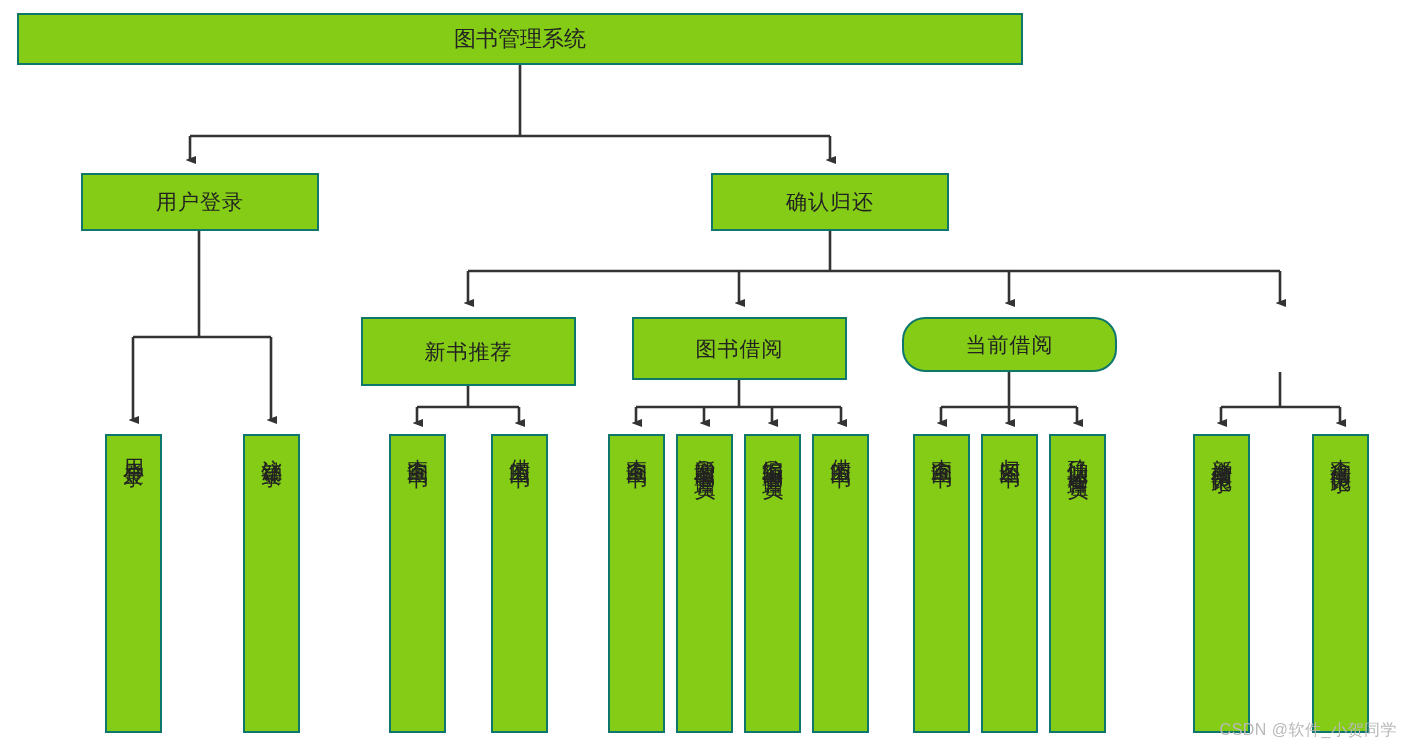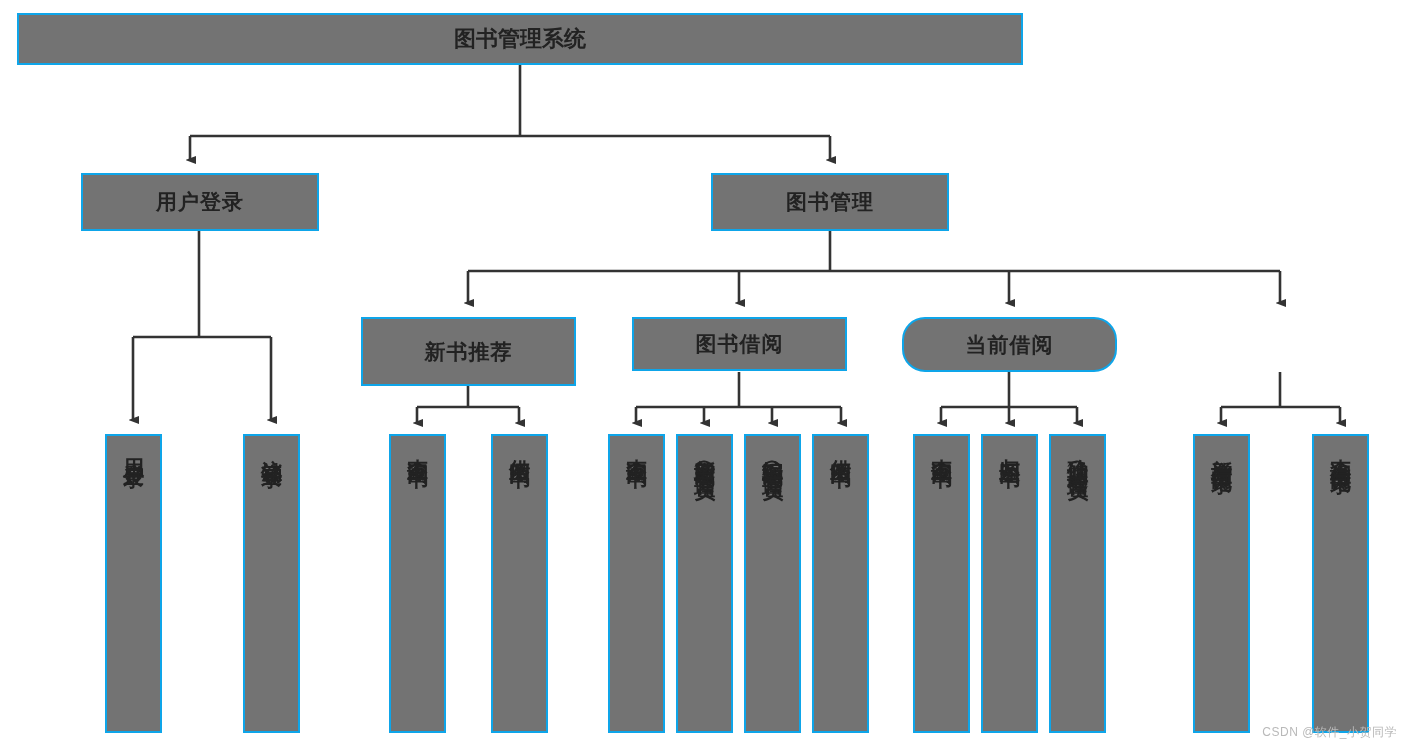--- a/index.html
+++ b/index.html
@@ -21,27 +21,26 @@
     position: absolute;
     left: 0;
     top: 0;
     width: 1405px;
     height: 747px;
     pointer-events: none;
   }
   .node {
     position: absolute;
     box-sizing: border-box;
-    background: #737373;
-    border: 2px solid #0ea5e9;
+    background: #84cc16;
+    border: 2px solid #0f766e;
     display: flex;
     align-items: center;
     justify-content: center;
     color: #222222;
-    font-weight: bold;
   }
   .node.horiz {
     font-size: 21px;
     letter-spacing: 1px;
   }
   .node.root {
     font-size: 22px;
   }
   .node.leaf {
     align-items: flex-start;
@@ -58,21 +57,21 @@
     white-space: nowrap;
   }
   .leaf-center {
     align-items: center;
     padding-top: 0;
   }
   .watermark {
     position: absolute;
     right: 8px;
     bottom: 6px;
-    font-size: 12px;
+    font-size: 16px;
     color: #b9b9b9;
     letter-spacing: 0.5px;
     white-space: nowrap;
   }
 </style>
 </head>
 <body>
 
 <div id="canvas">
 
@@ -128,27 +127,27 @@
   </svg>
 
   <div class="node root" style="left:17px; top:13px; width:1006px; height:52px;">
     <span>图书管理系统</span>
   </div>
 
   <div class="node horiz" style="left:81px; top:173px; width:238px; height:58px;">
     <span>用户登录</span>
   </div>
   <div class="node horiz" style="left:711px; top:173px; width:238px; height:58px;">
-    <span>图书管理</span>
+    <span>确认归还</span>
   </div>
 
   <div class="node horiz" style="left:361px; top:317px; width:215px; height:69px;">
     <span>新书推荐</span>
   </div>
-  <div class="node horiz" style="left:632px; top:317px; width:215px; height:54px;">
+  <div class="node horiz" style="left:632px; top:317px; width:215px; height:63px;">
     <span>图书借阅</span>
   </div>
   <div class="node horiz" style="left:902px; top:317px; width:215px; height:55px;border-radius:23px;">
     <span>当前借阅</span>
   </div>
 
   <div class="node leaf leaf-center" style="left:105px; top:434px; width:57px; height:299px;">
     <span class="vtext">用户登录</span>
   </div>
   <div class="node leaf leaf-center" style="left:243px; top:434px; width:57px; height:299px;">

